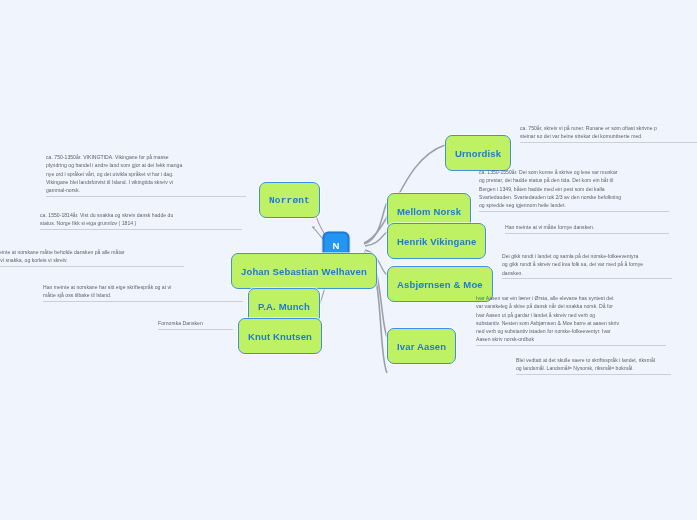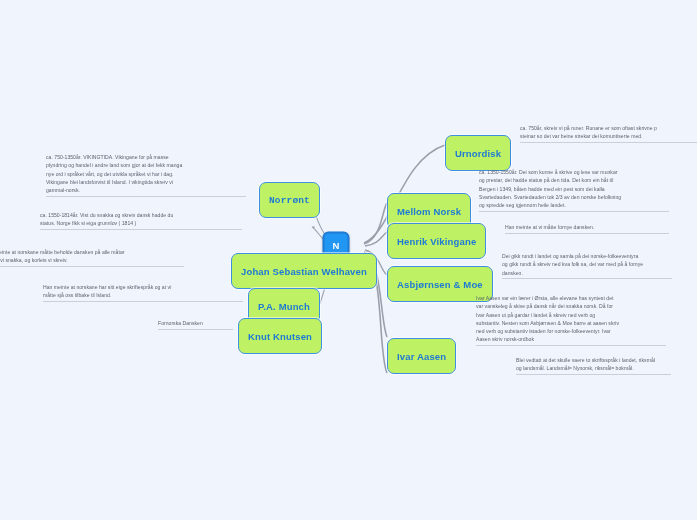--- a/index.html
+++ b/index.html
@@ -112,21 +112,21 @@
   <div class="note left" style="left:-16px; top:248px; width:200px;">Han meinte at norskane måtte beholde dansken på alle måtar
 korleis vi snakka, og korleis vi skreiv.</div>
   <div class="note left" style="left:43px; top:283px; width:200px;">Han meinte at norskane har sitt eige skriftespråk og at vi
 måtte sjå oss tilbake til Island.</div>
   <div class="note left" style="left:158px; top:319px; width:75px;">Fornorska Dansken</div>
 
   <div class="node" style="left:445px; top:135px;">Urnordisk</div>
   <div class="node" style="left:387px; top:193px;">Mellom Norsk</div>
   <div class="node" style="left:387px; top:223px;">Henrik Vikingane</div>
   <div class="node" style="left:387px; top:266px;text-align:right;">Asbjørnsen &amp; Moe</div>
-  <div class="node" style="left:387px; top:328px;margin-top:10px;">Ivar Aasen</div>
+  <div class="node" style="left:387px; top:328px;">Ivar Aasen</div>
 
   <div class="note right" style="left:520px; top:124px; width:205px;">ca. 750år, skreiv vi på runer. Runane er som oftast skrivne p
 steinar so det var beine strekar dei komuntiserte med.</div>
   <div class="note right" style="left:479px; top:168px; width:190px;">ca. 1350-1550år. Dei som kunne å skrive og lese var munkar
 og prestar, dei hadde status på den tida. Det kom ein båt til
 Bergen i 1349, båten hadde med ein pest som dei kalla
 Svartedauden. Svartedauden tok 2/3 av den norske befolkning
 og spredde seg igjennom heile landet.</div>
   <div class="note right" style="left:505px; top:223px; width:164px;">Han meinte at vi måtte fornye dansken.</div>
   <div class="note right" style="left:502px; top:252px; width:170px;">Dei gikk rundt i landet og samla på dei norske-folkeeventyra

